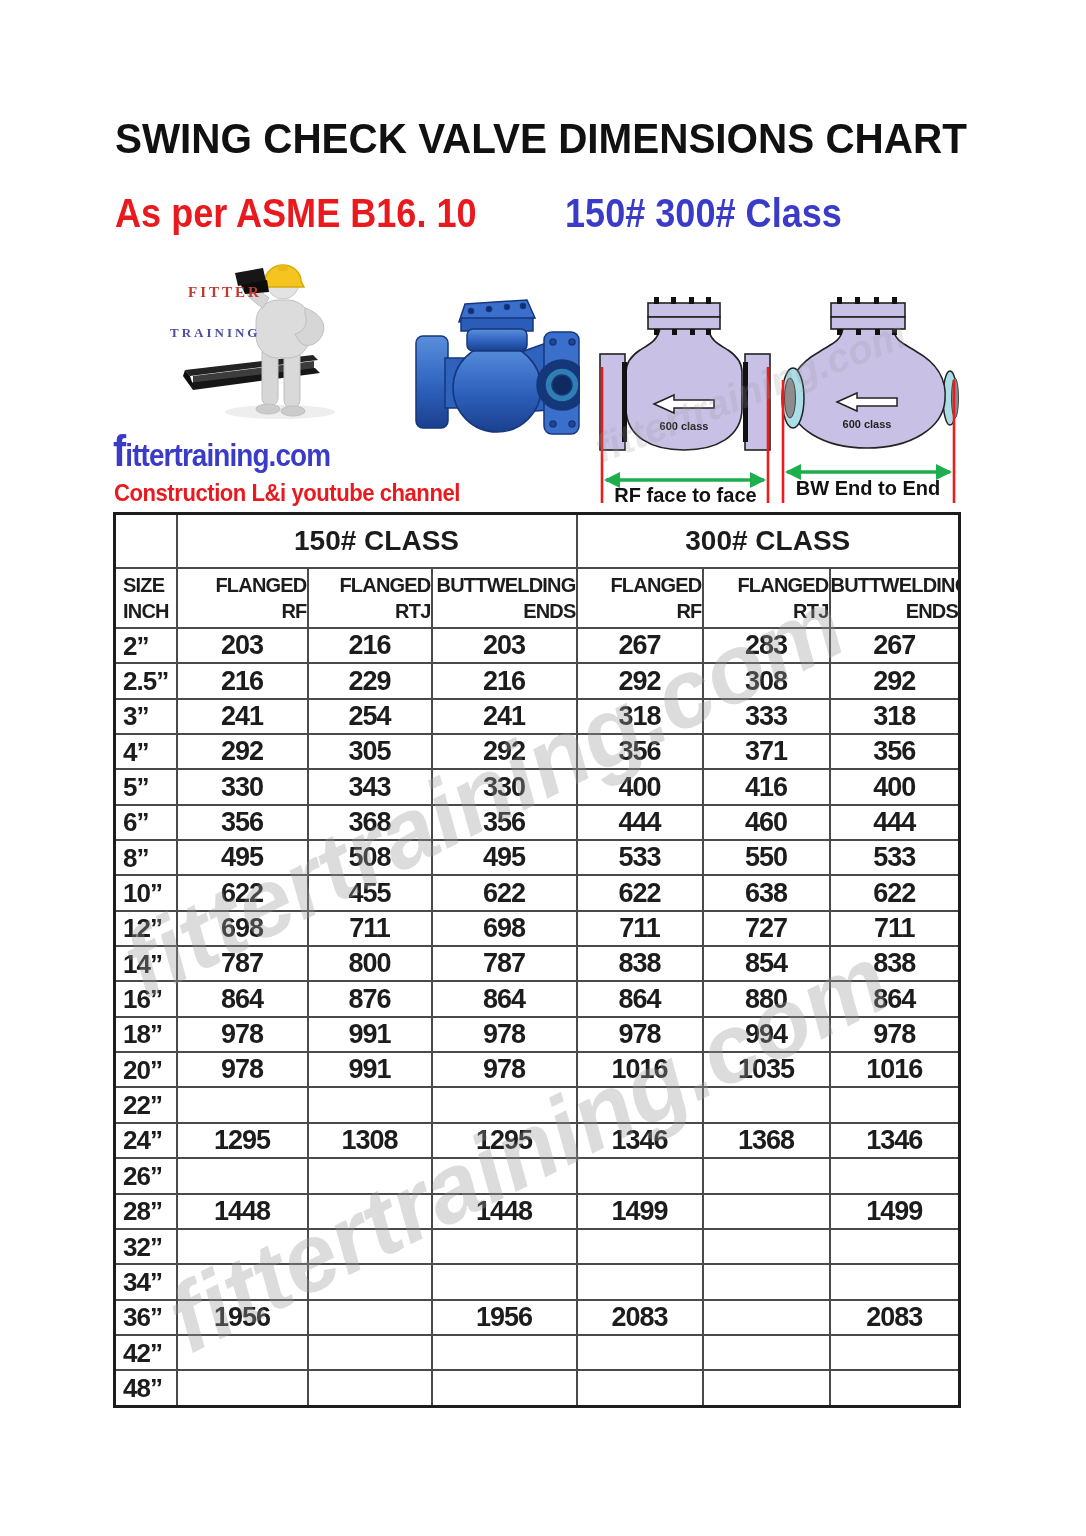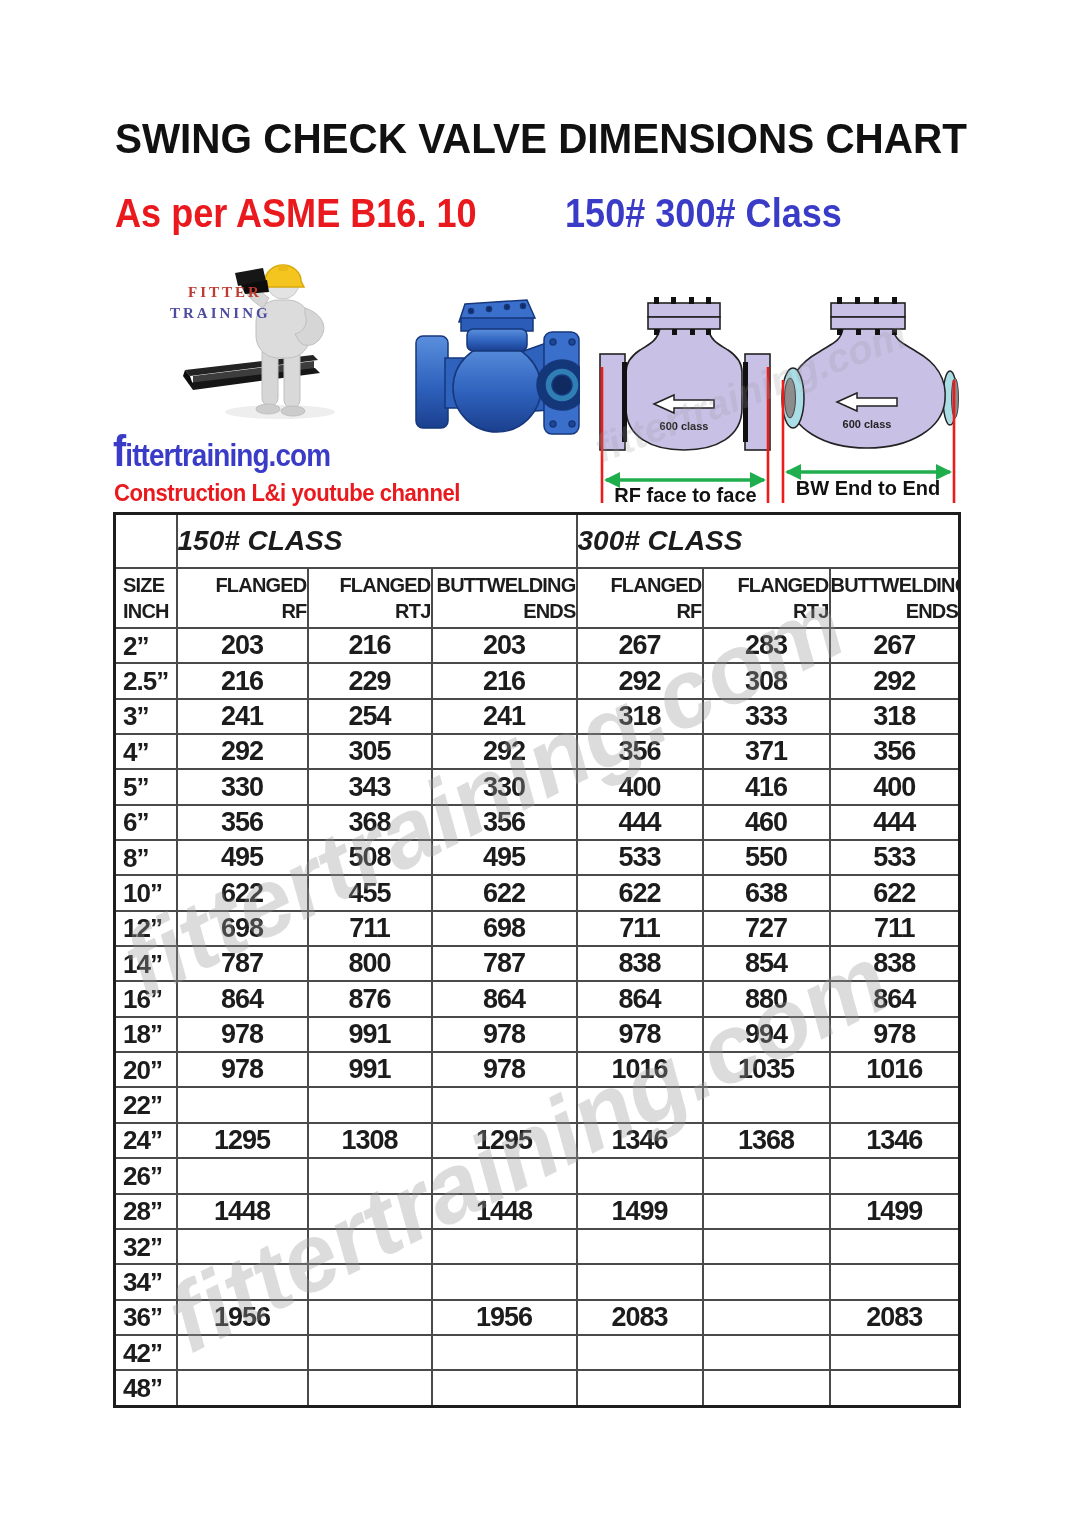--- a/index.html
+++ b/index.html
@@ -30,23 +30,23 @@
     transform:scaleX(.88); transform-origin:left top; white-space:nowrap;
   }
 
   
   .logo-top {
     left:188px; top:284px;
     font-family:"Liberation Serif", serif;
     font-size:15px; font-weight:bold; letter-spacing:3px; color:#c03a30;
   }
   .logo-bottom {
-    left:170px; top:305px;
+    left:170px; top:325px;
     font-family:"Liberation Serif", serif;
-    font-size:15px; font-weight:bold; letter-spacing:3px; color:#4d4da0;
+    font-size:13px; font-weight:bold; letter-spacing:3px; color:#4d4da0;
   }
   .site {
     left:113px; top:426px;
     font-size:31px; font-weight:bold; color:#3a3cc8;
     letter-spacing:-1px;
     transform:scaleX(.9); transform-origin:left top; white-space:nowrap;
   }
   .site::first-letter { font-size:44px; }
   .channel {
     left:114px; top:479px;
@@ -68,21 +68,21 @@
     left:113px; top:512px; width:845px;
     border-collapse:collapse; table-layout:fixed;
     border:3px solid #1d1d1d;
     background:transparent; z-index:2;
   }
   .dim-table th, .dim-table td {
     border:2px solid #4a4a4a;
     font-weight:bold; color:#1c1c1c;
     padding:0; overflow:hidden;
   }
-  .group-row th { height:52px; font-size:28px; text-align:left;font-style:italic; }
+  .group-row th { height:52px; font-size:28px; text-align:center; }
   .sub-row th {
     height:58px; font-size:20px; line-height:26px;
     text-align:right; white-space:pre-line; letter-spacing:-0.8px;
   }
   .corner-cell { text-align:left !important; padding-left:7px !important; }
   .dim-table tbody td {
     height:33.35px; font-size:27px; letter-spacing:-1px;
     text-align:center; line-height:1;
   }
   .dim-table tbody td.size-cell { text-align:left; padding-left:7px; font-size:26px; }

